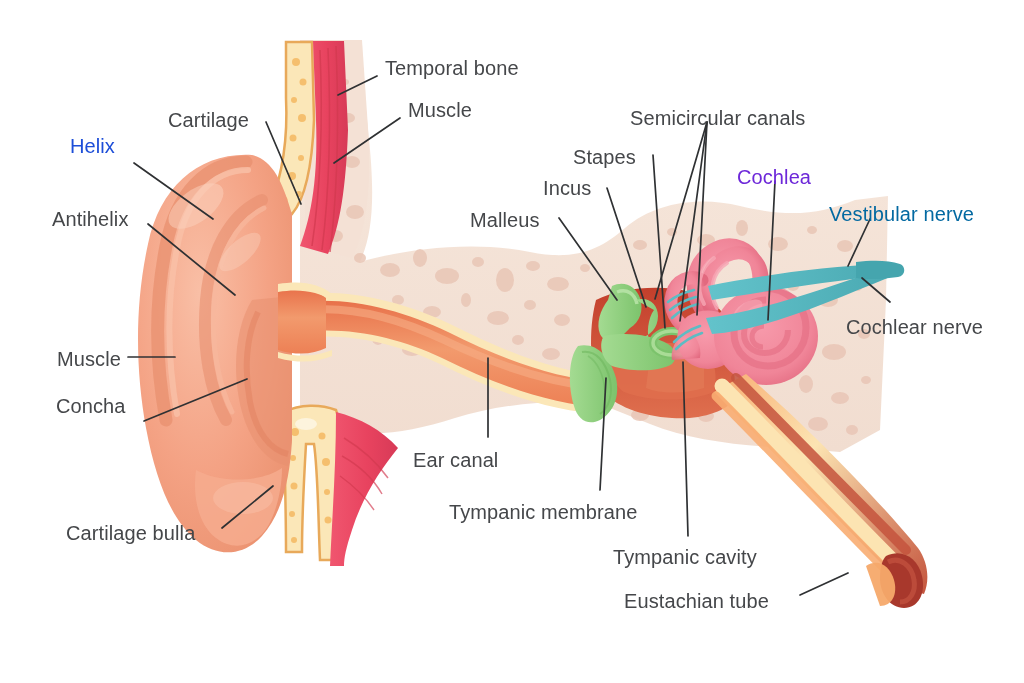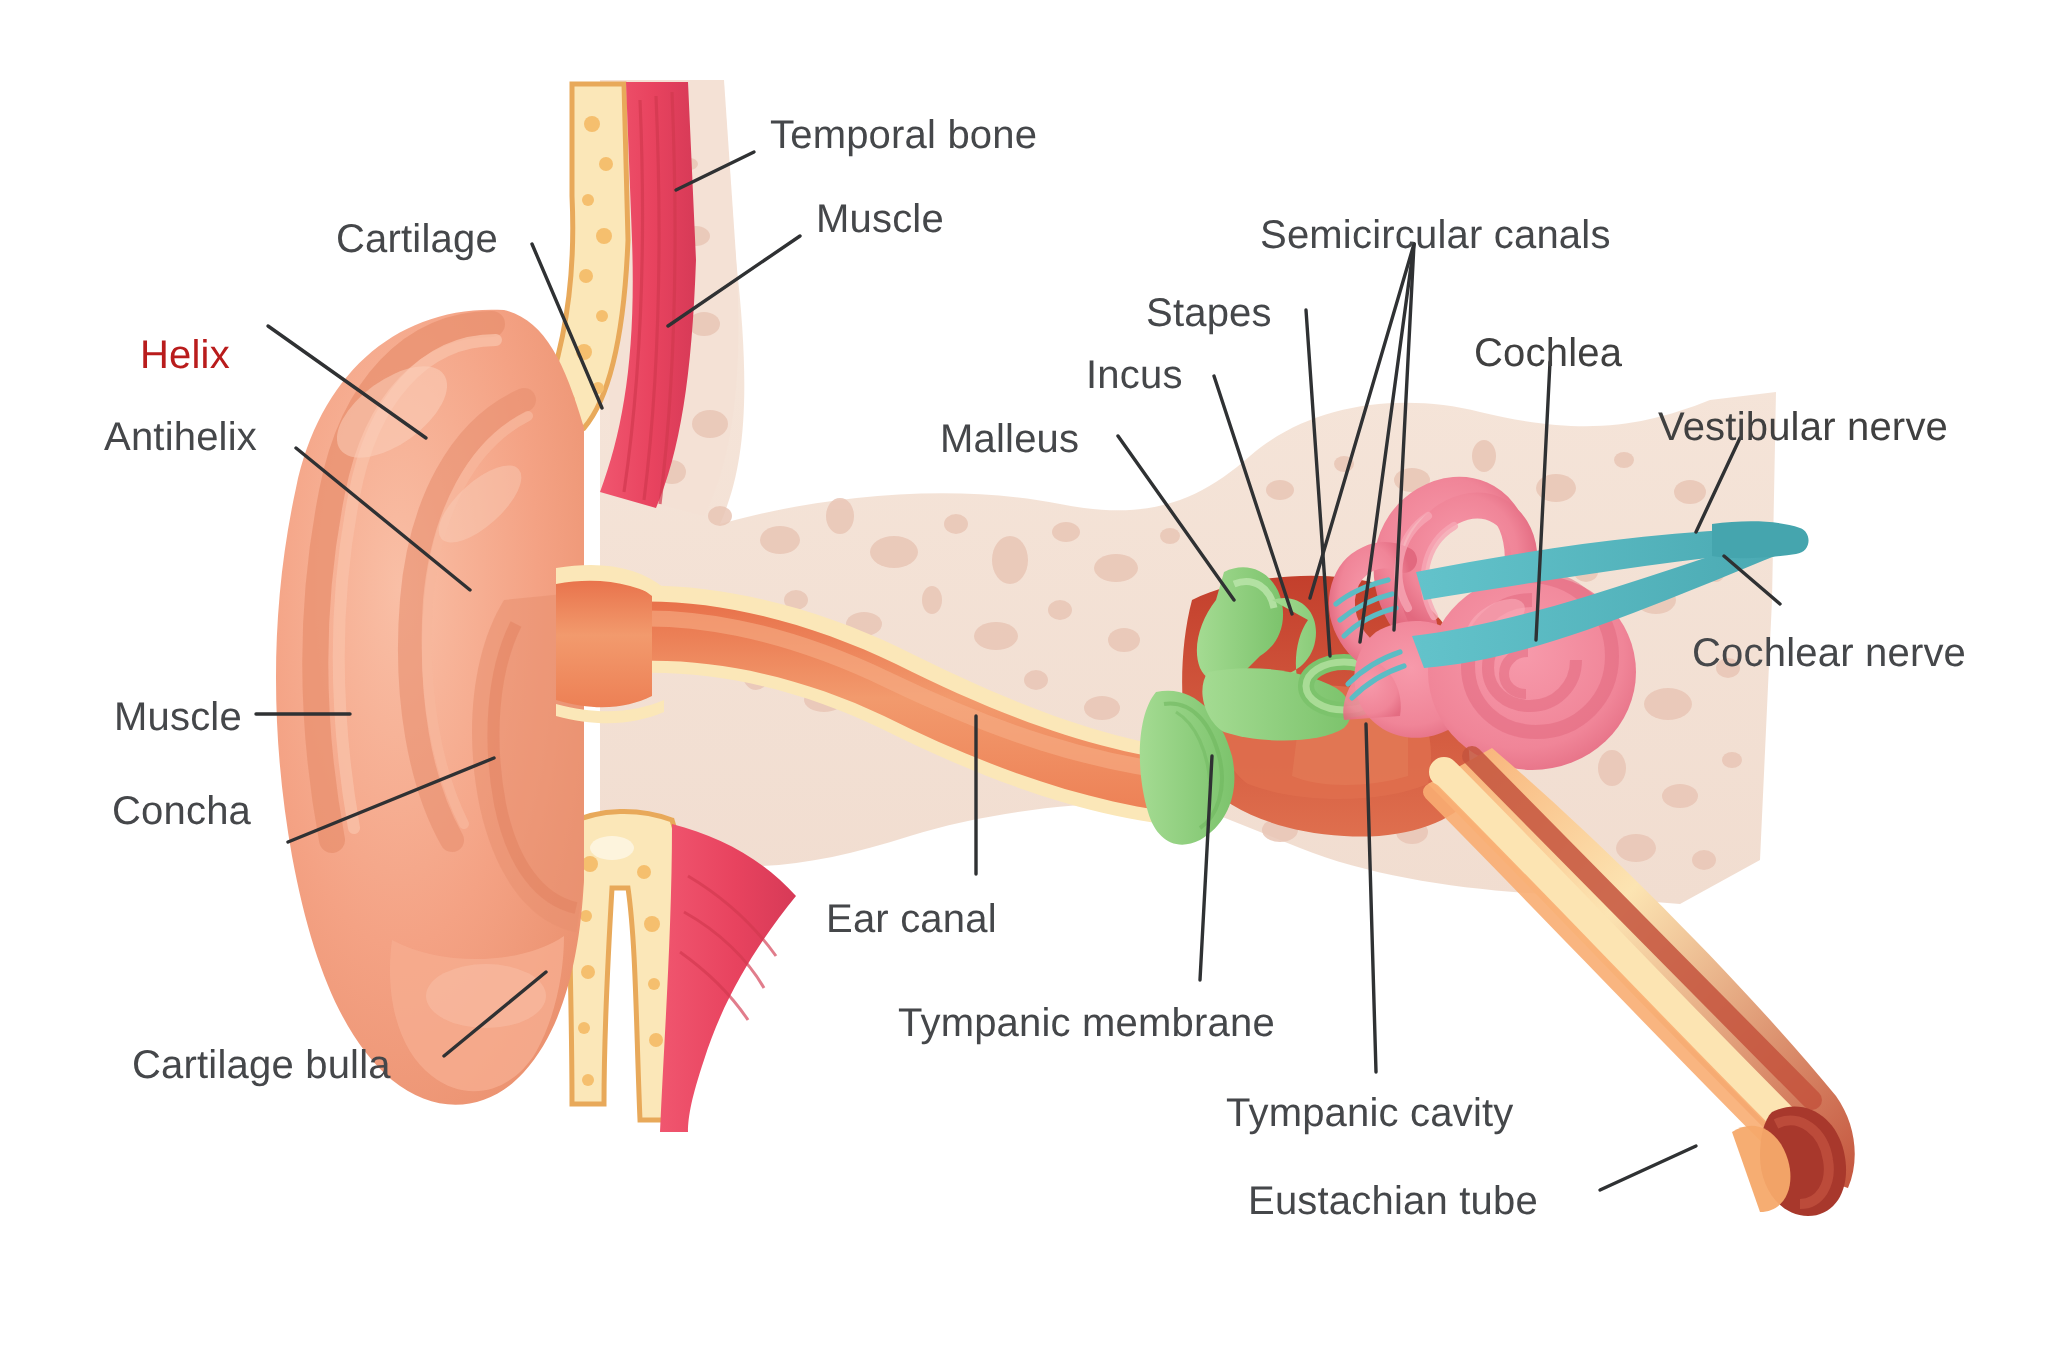--- a/index.html
+++ b/index.html
@@ -395,31 +395,31 @@
         <line x1="775" y1="181" x2="768" y2="320"></line>
         <line x1="870" y1="219" x2="848" y2="266"></line>
         <line x1="890" y1="302" x2="862" y2="278"></line>
       </g>
   </svg>
 
   <div id="labels">
       <div class="lbl" style="left: 385px; top: 58px; color: rgb(69, 71, 74);">Temporal bone</div>
       <div class="lbl" style="left: 408px; top: 100px; color: rgb(69, 71, 74);">Muscle</div>
       <div class="lbl" style="left: 168px; top: 110px; color: rgb(69, 71, 74);">Cartilage</div>
-      <div class="lbl" style="left: 70px; top: 168px; color: #b91c1c;">Helix</div>
+      <div class="lbl" style="left: 70px; top: 136px; color: #1d4ed8;">Helix</div>
       <div class="lbl" style="left: 52px; top: 209px; color: rgb(69, 71, 74);">Antihelix</div>
       <div class="lbl" style="left: 57px; top: 349px; color: rgb(69, 71, 74);">Muscle</div>
       <div class="lbl" style="left: 56px; top: 396px; color: rgb(69, 71, 74);">Concha</div>
       <div class="lbl" style="left: 66px; top: 523px; color: rgb(69, 71, 74);">Cartilage bulla</div>
       <div class="lbl" style="left: 413px; top: 450px; color: rgb(69, 71, 74);">Ear canal</div>
       <div class="lbl" style="left: 449px; top: 502px; color: rgb(69, 71, 74);">Tympanic membrane</div>
       <div class="lbl" style="left: 613px; top: 547px; color: rgb(69, 71, 74);">Tympanic cavity</div>
       <div class="lbl" style="left: 624px; top: 591px; color: rgb(69, 71, 74);">Eustachian tube</div>
       <div class="lbl" style="left: 470px; top: 210px; color: rgb(69, 71, 74);">Malleus</div>
       <div class="lbl" style="left: 543px; top: 178px; color: rgb(69, 71, 74);">Incus</div>
       <div class="lbl" style="left: 573px; top: 147px; color: rgb(69, 71, 74);">Stapes</div>
       <div class="lbl" style="left: 630px; top: 108px; color: rgb(69, 71, 74);">Semicircular canals</div>
-      <div class="lbl" style="left: 737px; top: 167px; color: #404040;">Cochlea</div>
-      <div class="lbl" style="left: 829px; top: 204px; color: #404040;">Vestibular nerve</div>
+      <div class="lbl" style="left: 737px; top: 167px; color: #6d28d9;">Cochlea</div>
+      <div class="lbl" style="left: 829px; top: 204px; color: #0369a1;">Vestibular nerve</div>
       <div class="lbl" style="left: 846px; top: 317px; color: rgb(69, 71, 74);">Cochlear nerve</div>
     </div>
 
 </div>
 
 </body></html>

